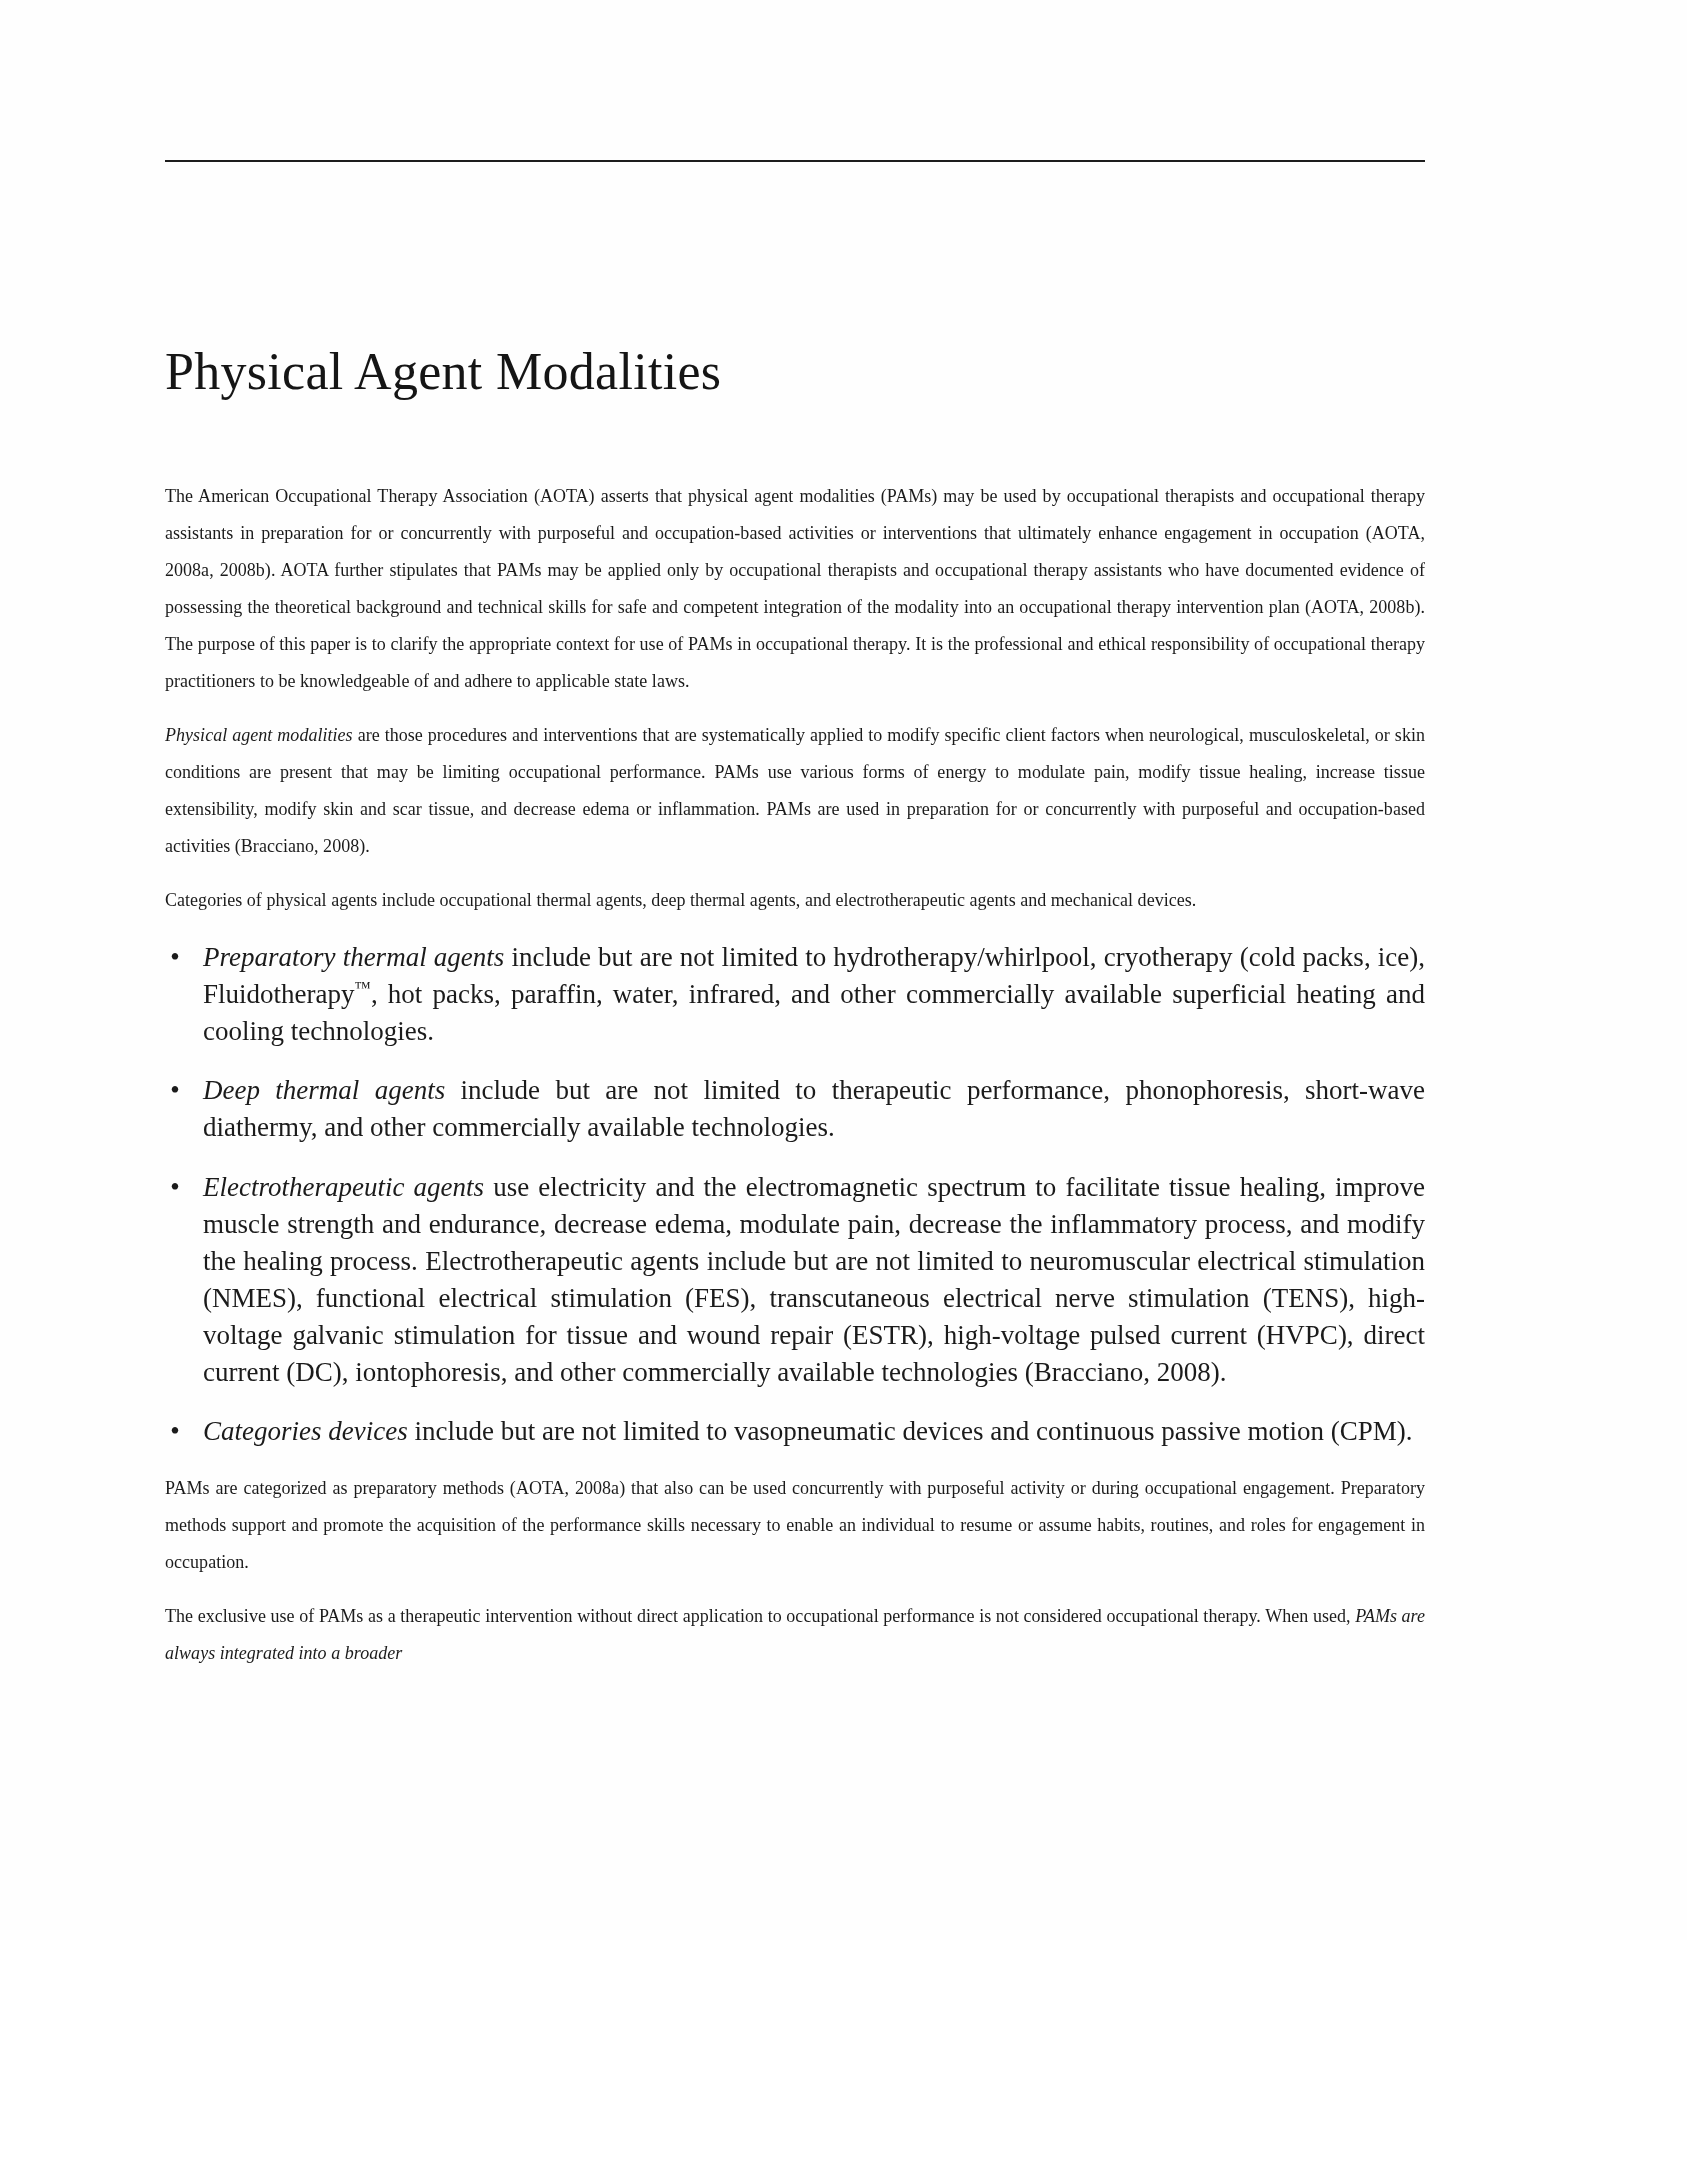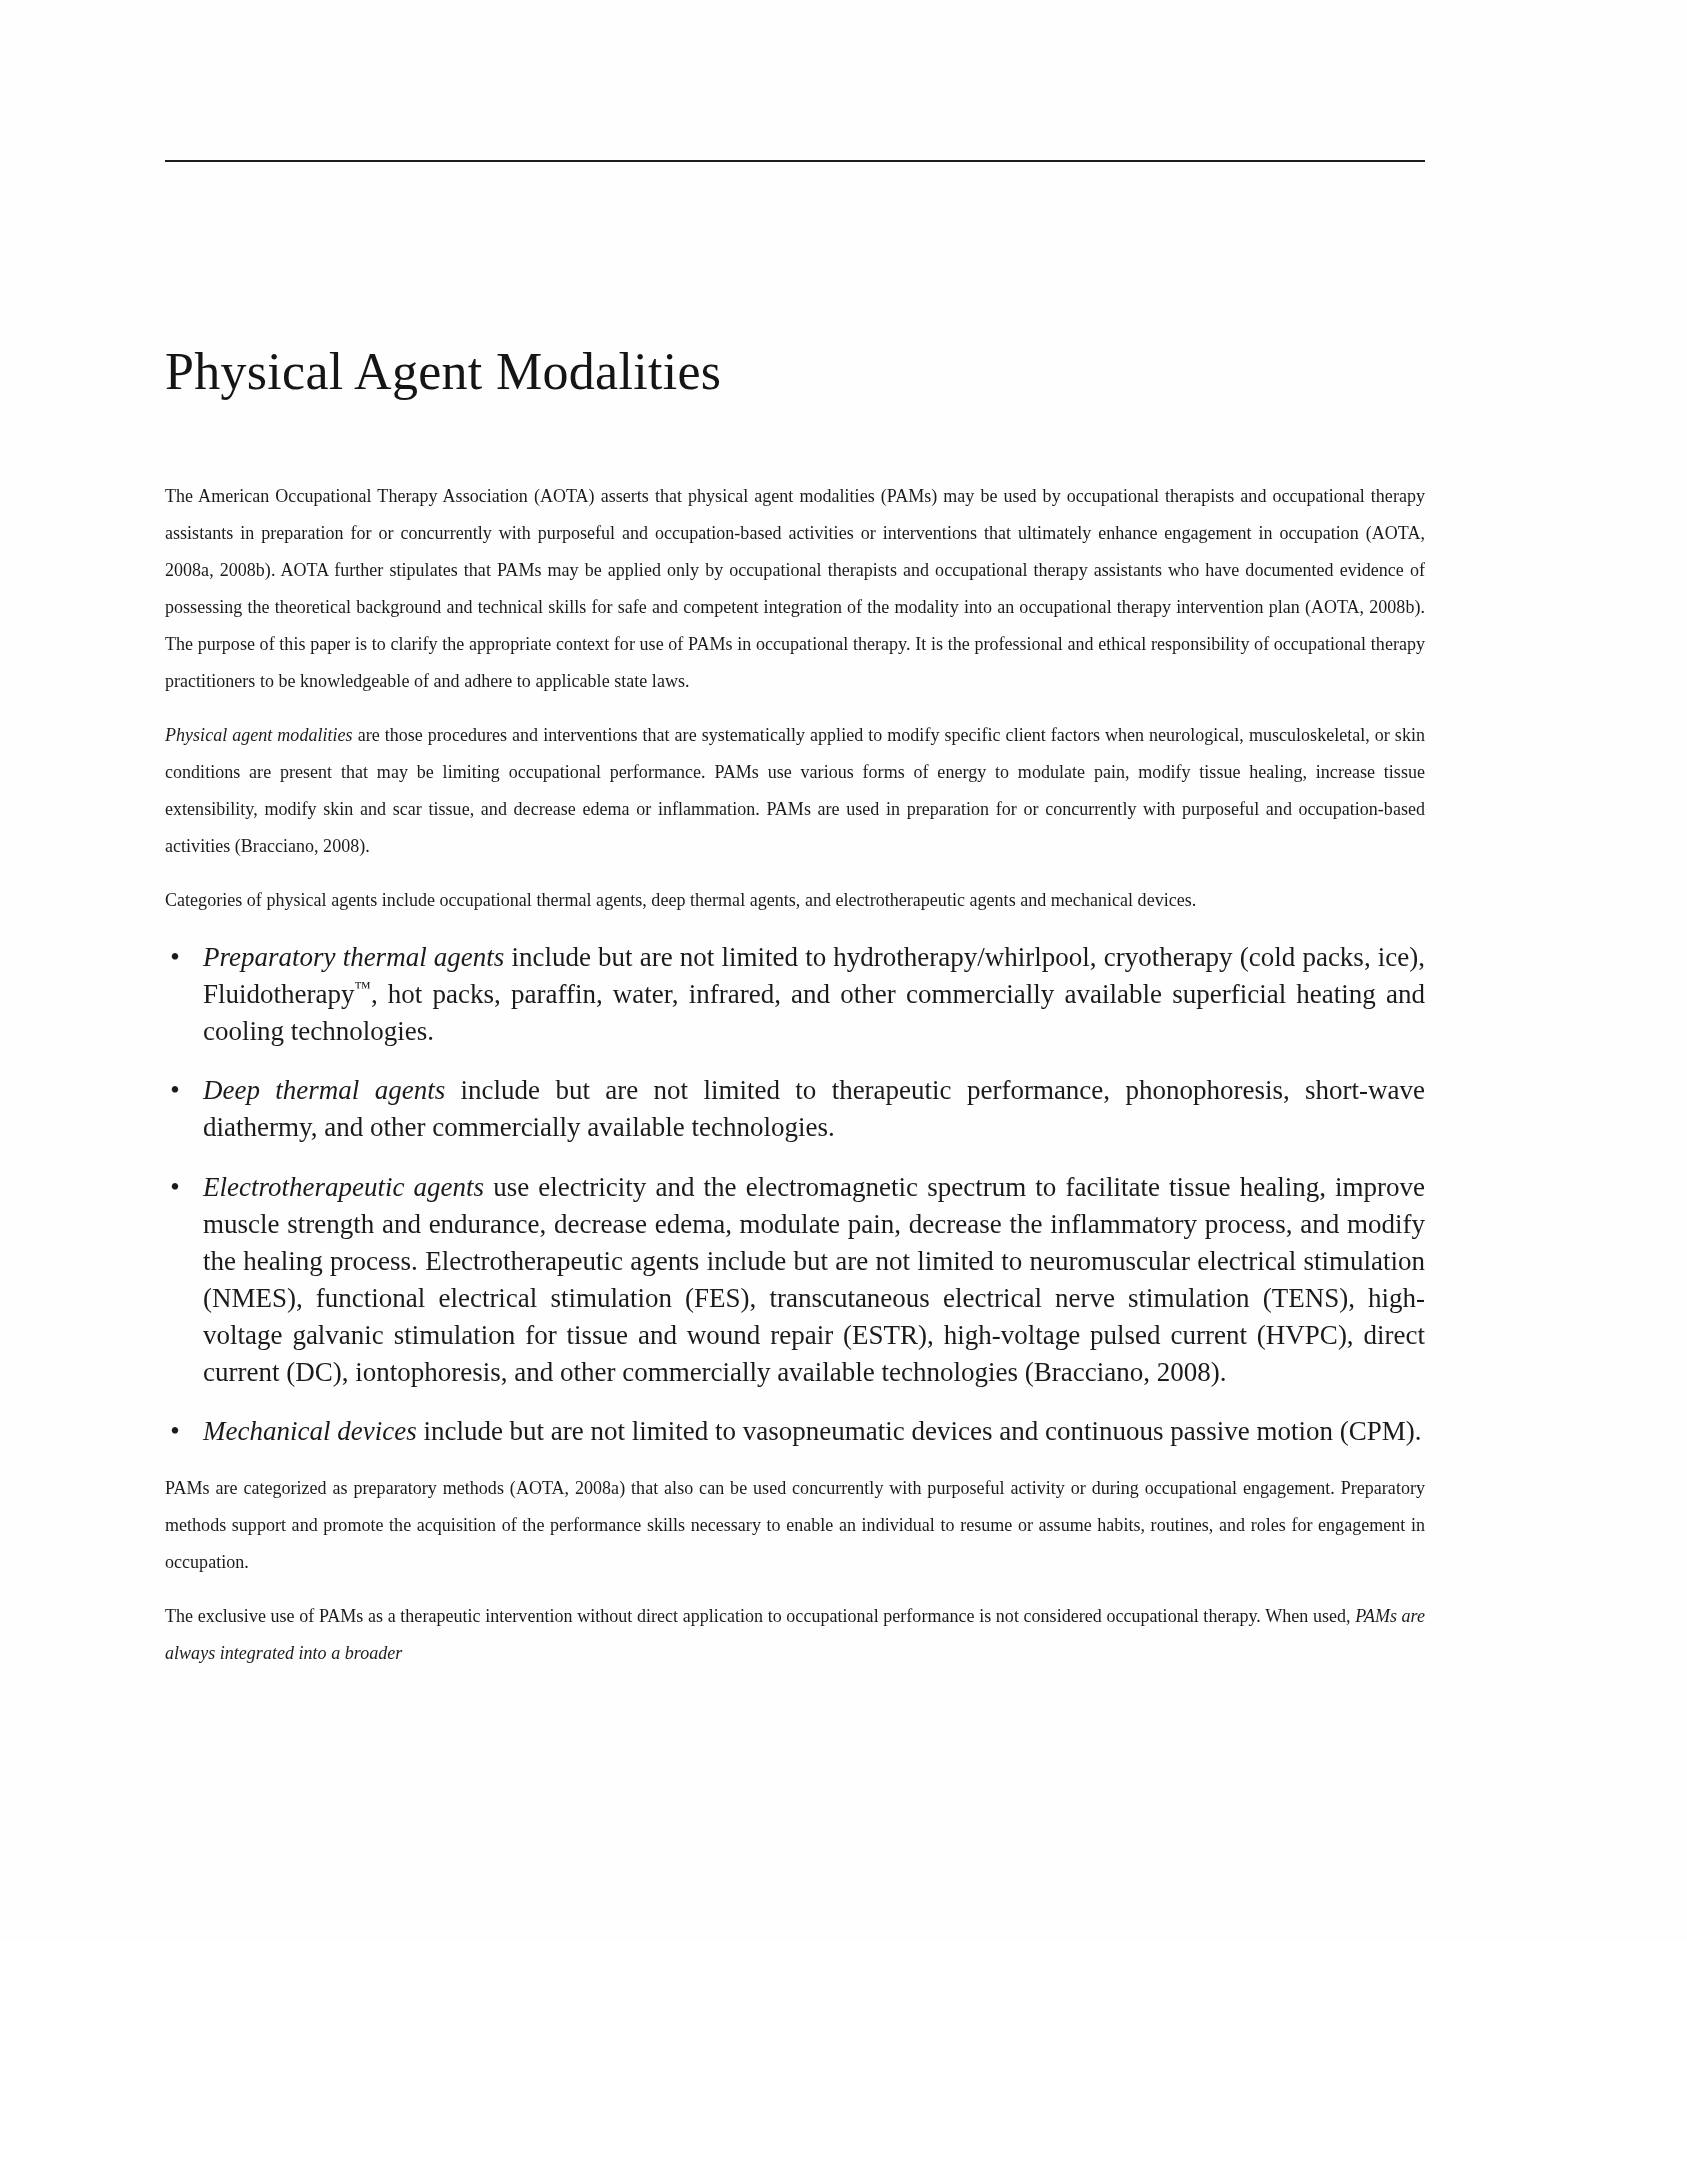--- a/index.html
+++ b/index.html
@@ -142,21 +142,21 @@
             <span class="runtext"><em class="it">Deep thermal agents</em><span> include but are not limited to therapeutic performance, phonophoresis, short-wave diathermy, and other commercially available technologies.</span></span>
           </li>
 
         <li>
             <span class="dot">•</span>
             <span class="runtext"><em class="it">Electrotherapeutic agents</em><span> use electricity and the electromagnetic spectrum to facilitate tissue healing, improve muscle strength and endurance, decrease edema, modulate pain, decrease the inflammatory process, and modify the healing process. Electrotherapeutic agents include but are not limited to neuromuscular electrical stimulation (NMES), functional electrical stimulation (FES), transcutaneous electrical nerve stimulation (TENS), high-voltage galvanic stimulation for tissue and wound repair (ESTR), high-voltage pulsed current (HVPC), direct current (DC), iontophoresis, and other commercially available technologies (Bracciano, 2008).</span></span>
           </li>
 
         <li>
             <span class="dot">•</span>
-            <span class="runtext"><em class="it">Mechanical devices</em><span> include but are not limited to vasopneumatic devices and continuous passive motion (CPM).</span></span>
+            <span class="runtext"><em class="it">Categories devices</em><span> include but are not limited to vasopneumatic devices and continuous passive motion (CPM).</span></span>
           </li>
 
       </ul>
 
       <p class="para">PAMs are categorized as preparatory methods (AOTA, 2008a) that also can be used concurrently with purposeful activity or during occupational engagement. Preparatory methods support and promote the acquisition of the performance skills necessary to enable an individual to resume or assume habits, routines, and roles for engagement in occupation.</p>
 
       <p class="para"><span>The exclusive use of PAMs as a therapeutic intervention without direct application to occupational performance is not considered occupational therapy. When used, </span><em class="it">PAMs are always integrated into a broader</em></p>
 
     </div>
   </div>

